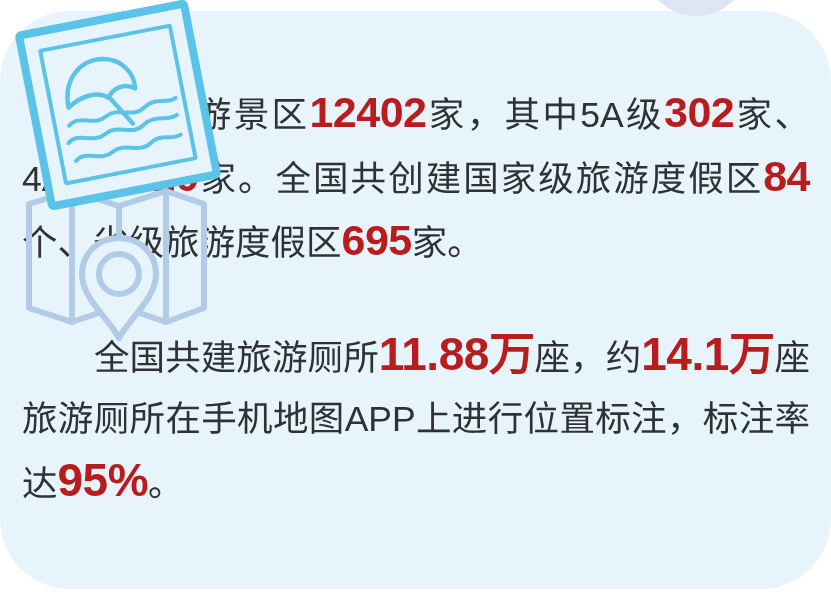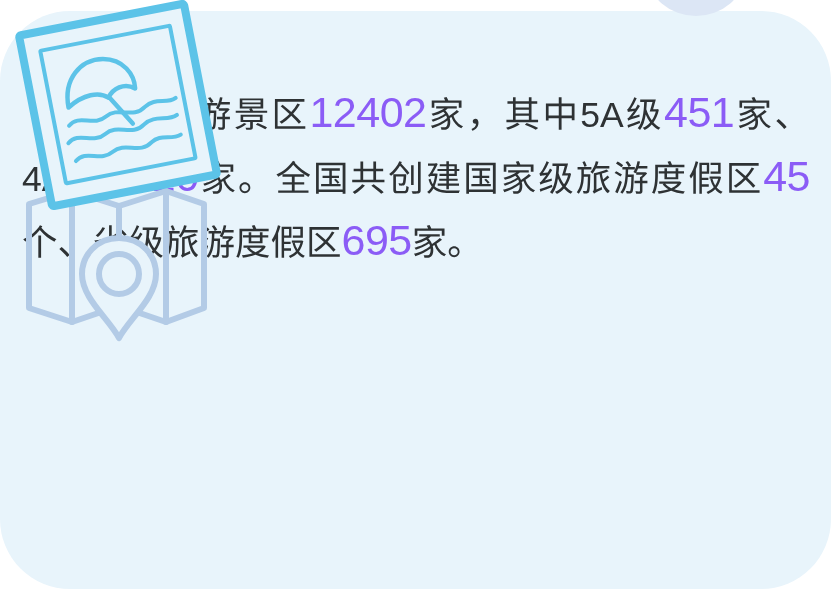--- a/index.html
+++ b/index.html
@@ -94,22 +94,22 @@
     font-weight: 400;
   }
   .para.p1 {
     text-indent: 72px;
   }
   .para.p2 {
     margin-top: 50px;
     text-indent: 72px;
   }
   .num {
-    color: #8b5cf6;
-    font-weight: normal;
+    color: #b91c1c;
+    font-weight: bold;
     font-size: 43px;
     letter-spacing: -0.5px;
     font-family: "Liberation Sans", "DejaVu Sans", sans-serif;
   }
   .num.wan {
     font-size: 41px;
   }
   .para.p2 .num {
     font-size: 46px;
   }
@@ -153,18 +153,19 @@
           <path d="M34 121 C46 111 58 127 72 119 C86 111 98 127 112 117 C124 109 136 119 146 114"></path>
           <path d="M38 140 C50 130 62 146 76 138 C90 130 102 146 116 136 C126 129 136 138 146 134"></path>
         </g>
       </svg>
     </div>
 
   </div>
 
   <div class="text-col">
 
-    <p class="para p1"><span>A级旅游景区</span><span class="num">12402</span><span>家，其中5A级</span><span class="num">451</span><span>家、4A级</span><span class="num">3720</span><span>家。全国共创建国家级旅游度假区</span><span class="num">45</span><span>个、省级旅游度假区</span><span class="num">695</span><span>家。</span></p>
+    <p class="para p1"><span>A级旅游景区</span><span class="num">12402</span><span>家，其中5A级</span><span class="num">302</span><span>家、4A级</span><span class="num">3720</span><span>家。全国共创建国家级旅游度假区</span><span class="num">84</span><span>个、省级旅游度假区</span><span class="num">695</span><span>家。</span></p>
 
+    <p class="para p2"><span>全国共建旅游厕所</span><span class="num wan">11.88万</span><span>座，约</span><span class="num wan">14.1万</span><span>座旅游厕所在手机地图APP上进行位置标注，标注率达</span><span class="num">95%</span><span>。</span></p>
 
   </div>
 
 </div>
 
 </body></html>

